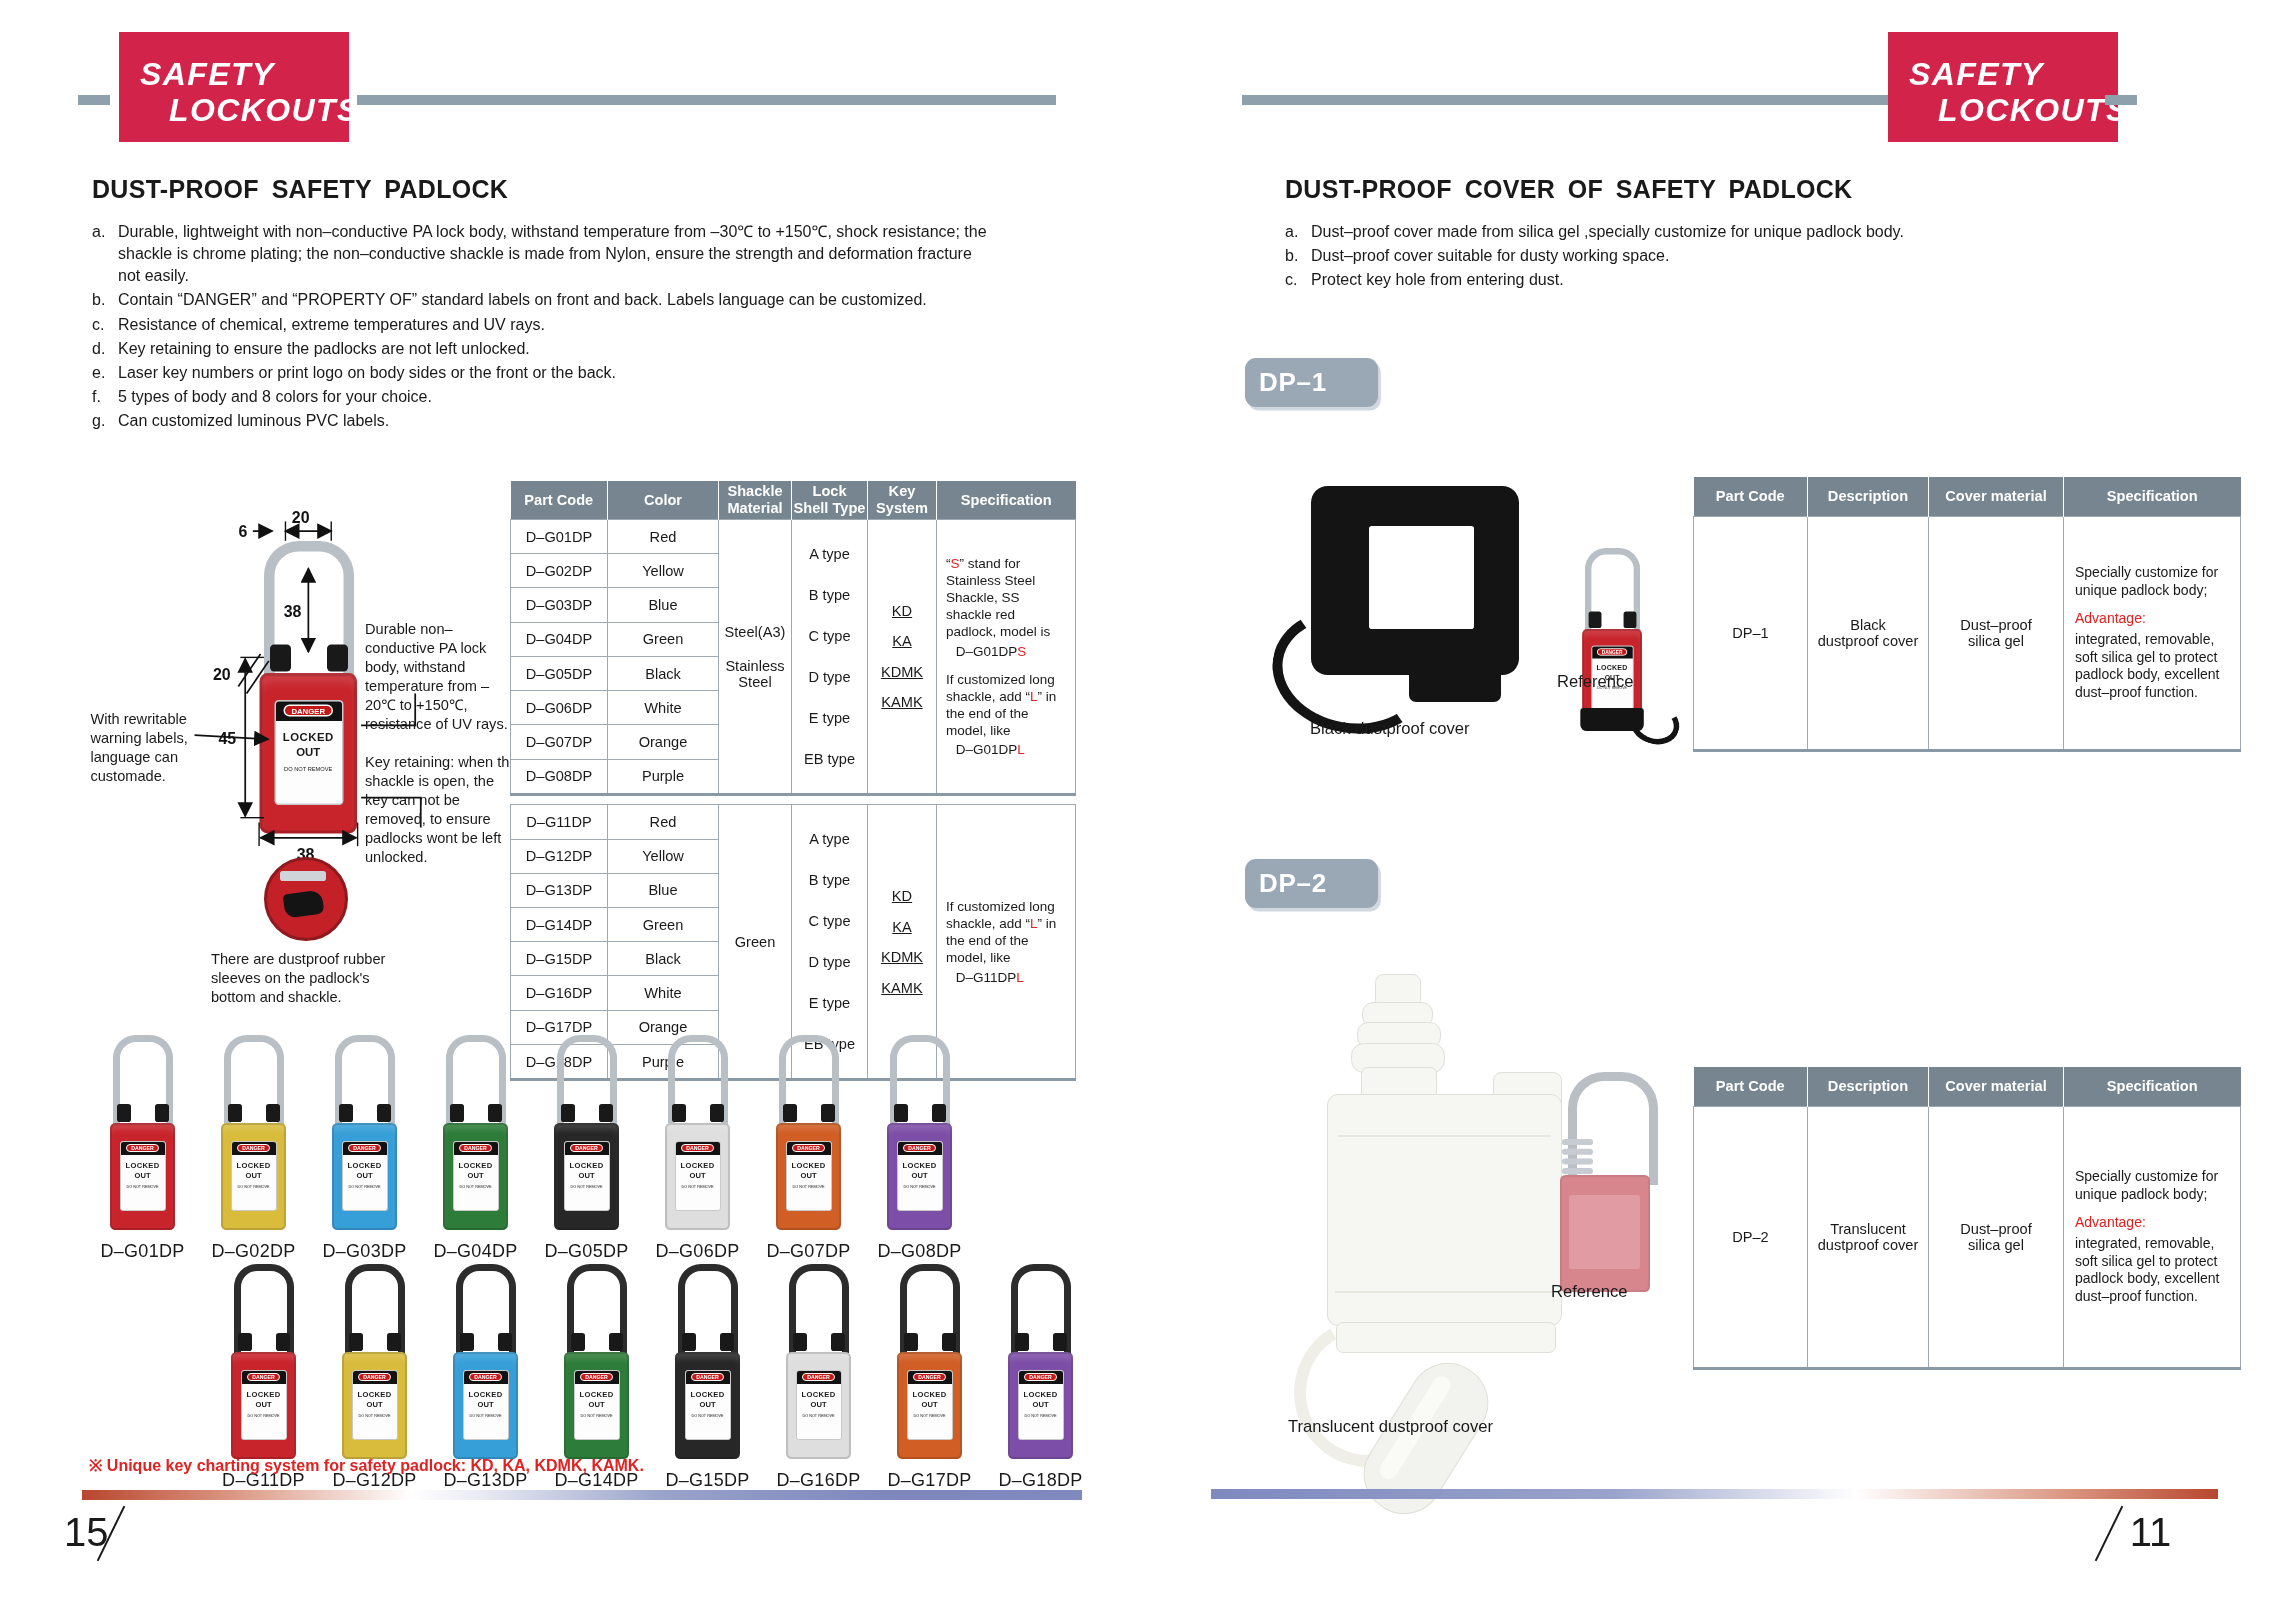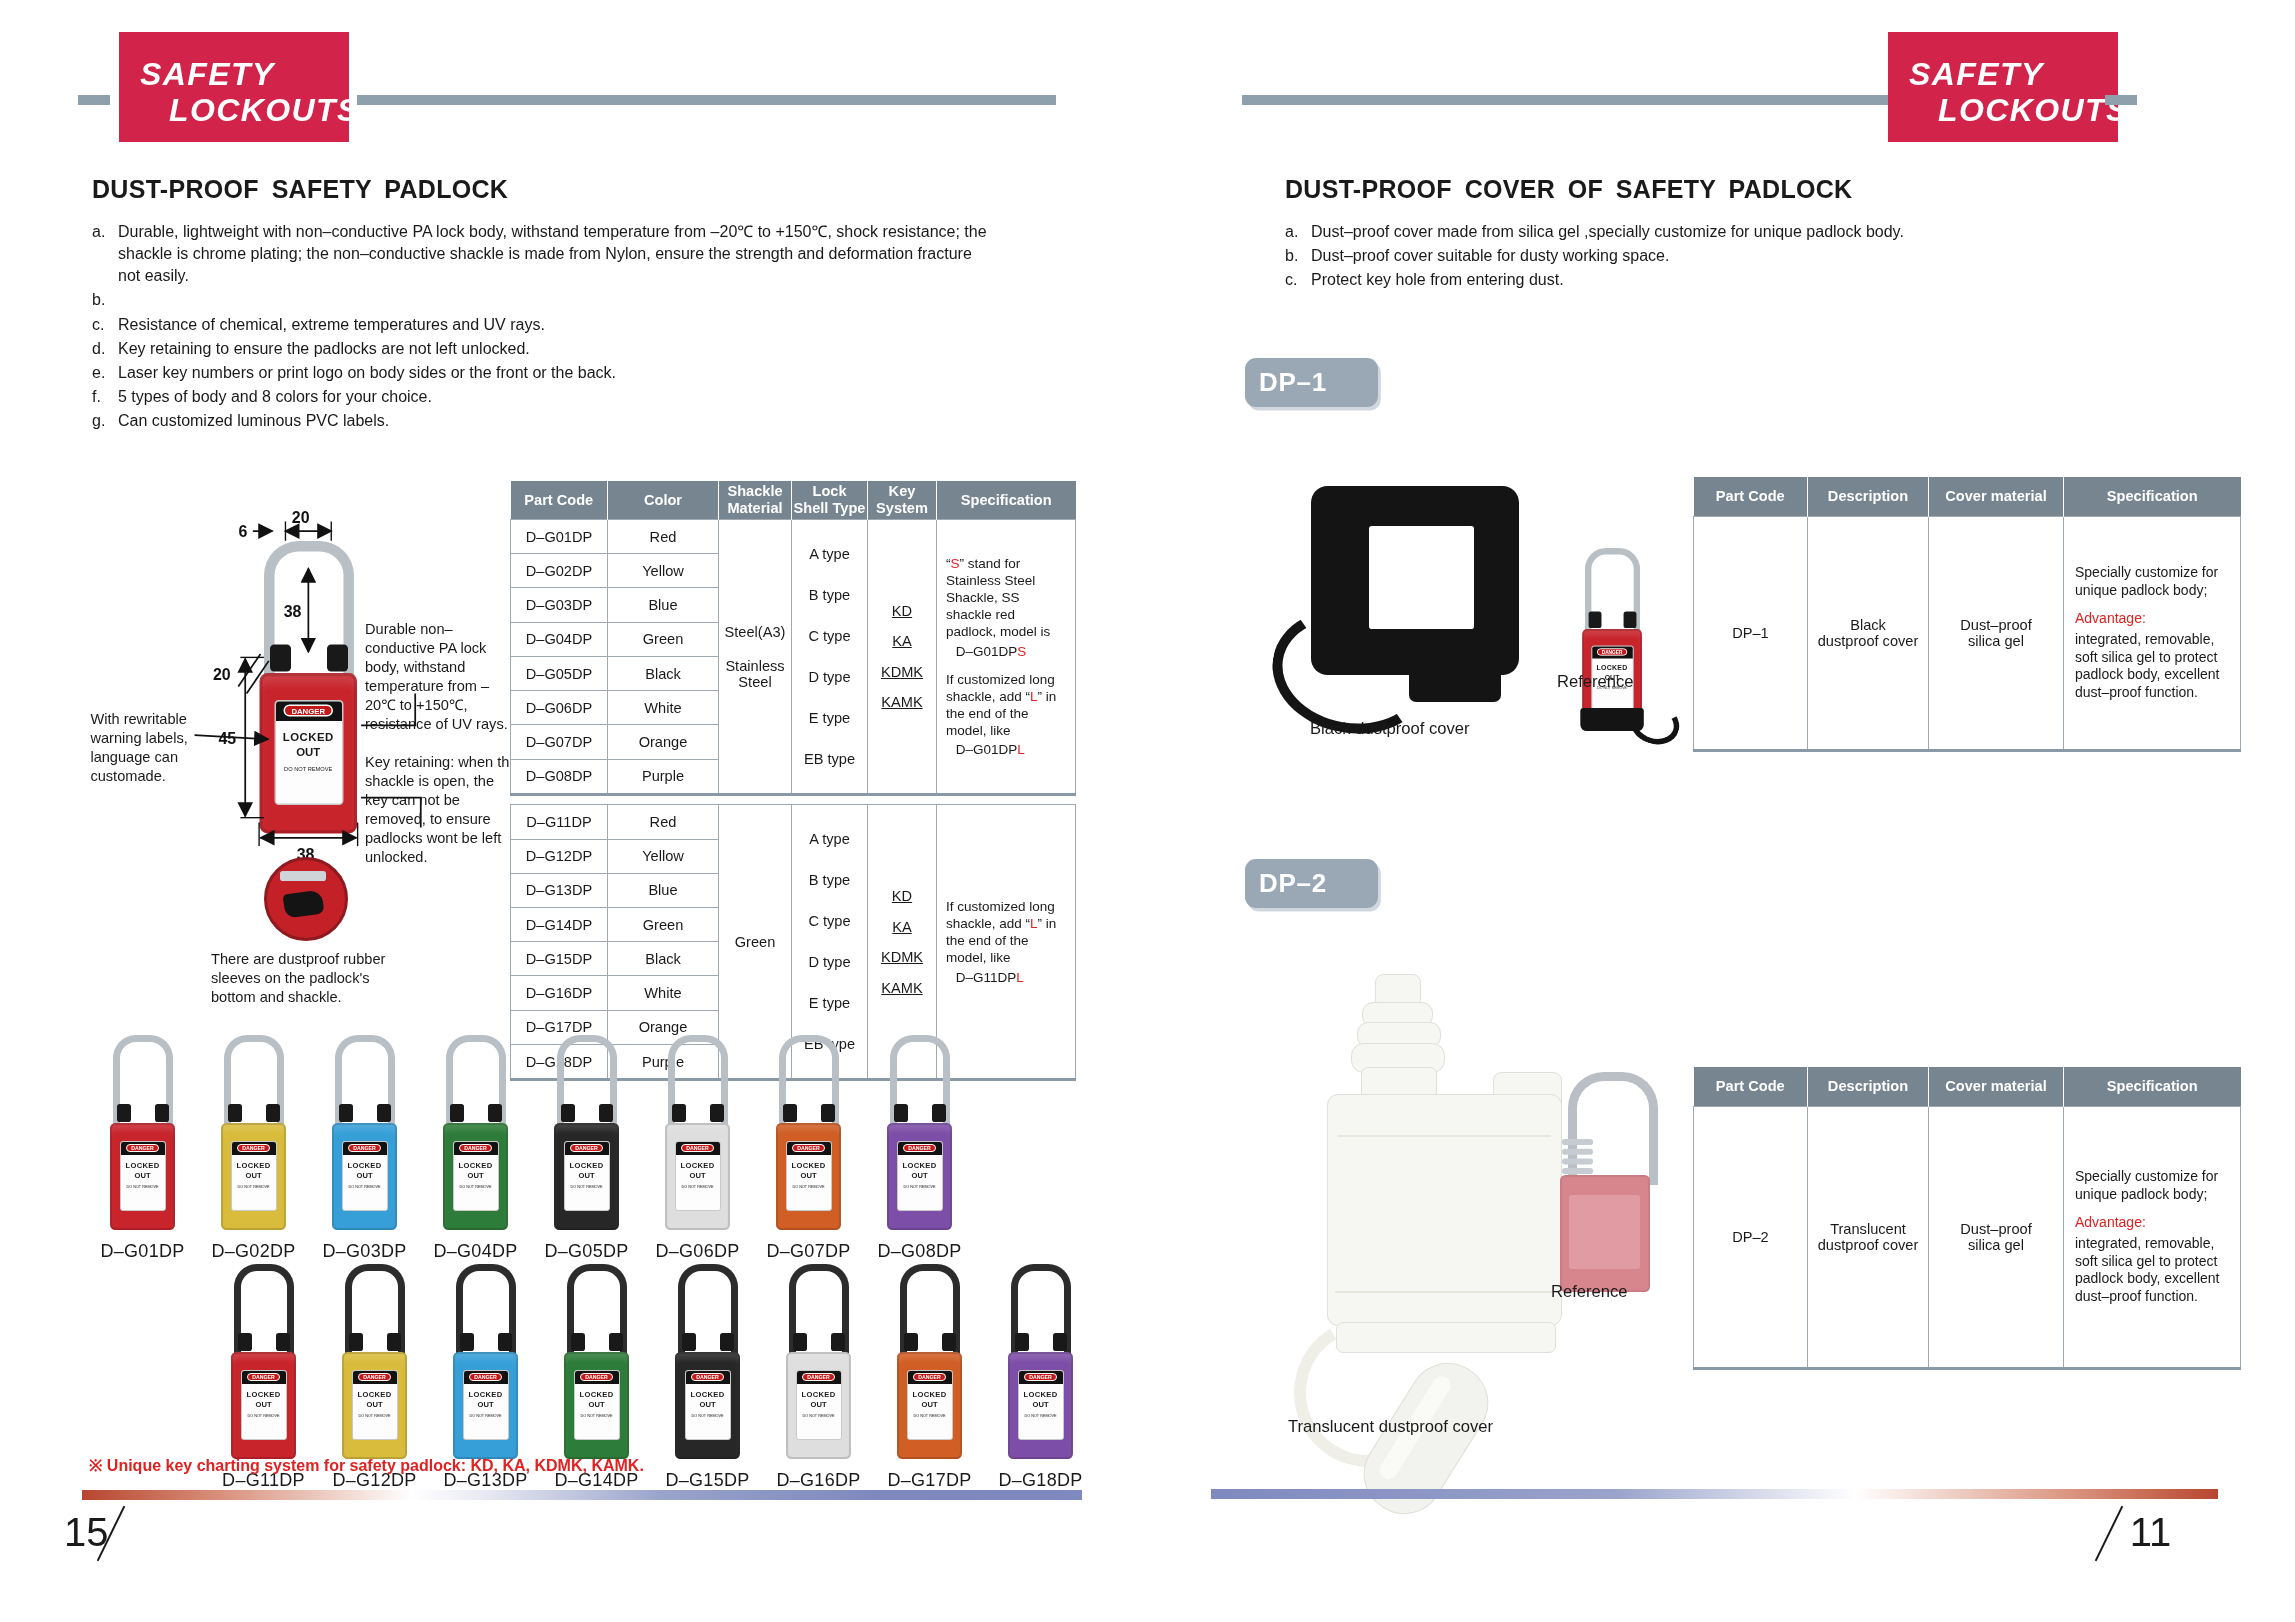--- a/index.html
+++ b/index.html
@@ -138,24 +138,25 @@
   <span class="l1">SAFETY</span>
   <span class="l2">LOCKOUTS</span>
 </div>
 <div class="abs gray-dash" style="left:357px;top:95px;width:699px;"></div>
 
 <div class="abs page-title" style="left:92px;top:175px;">DUST-PROOF  SAFETY  PADLOCK</div>
 
 <div class="abs" id="features-left" style="left:92px;top:221px;width:902px;">
     <div class="feat">
       <span class="feat-k">a.</span>
-      <span class="feat-t">Durable, lightweight with non–conductive PA lock body, withstand temperature from –20℃ to +150℃, shock resistance; the shackle is chrome plating; the non–conductive shackle is made from Nylon, ensure the strength and deformation fracture not easily.</span>
+      <span class="feat-t">Durable, lightweight with non–conductive PA lock body, withstand temperature from –30℃ to +150℃, shock resistance; the shackle is chrome plating; the non–conductive shackle is made from Nylon, ensure the strength and deformation fracture not easily.</span>
     </div>
     <div class="feat">
       <span class="feat-k">b.</span>
+      <span class="feat-t">Contain  “DANGER”  and  “PROPERTY OF”  standard labels on front and back. Labels language can be customized.</span>
     </div>
     <div class="feat">
       <span class="feat-k">c.</span>
       <span class="feat-t">Resistance of chemical, extreme temperatures and UV rays.</span>
     </div>
     <div class="feat">
       <span class="feat-k">d.</span>
       <span class="feat-t">Key retaining to ensure the padlocks are not left unlocked.</span>
     </div>
     <div class="feat">

